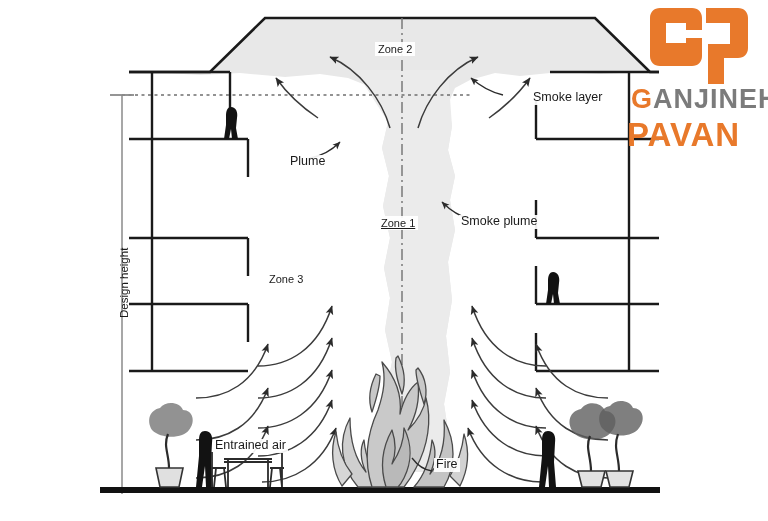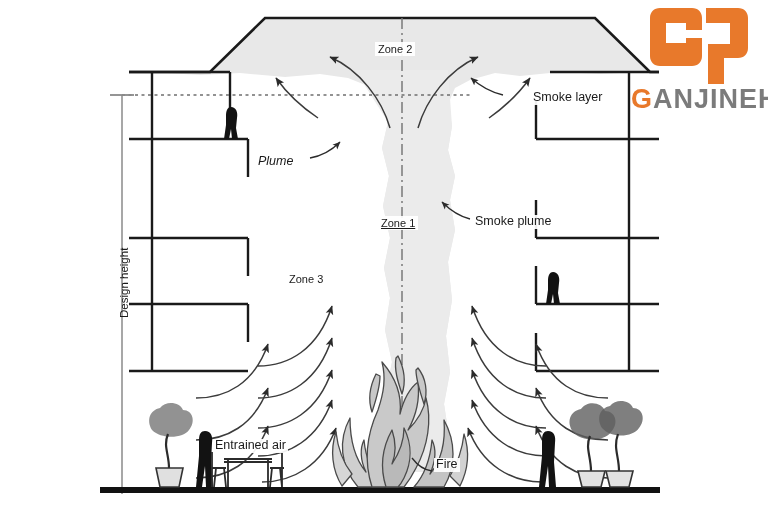--- a/index.html
+++ b/index.html
@@ -251,33 +251,34 @@
       <path d="M 503,95 C 490,92 480,86 471,78" marker-end="url(#ah)"></path>
       <path d="M 470,219 C 458,216 450,210 442,202" marker-end="url(#ah)"></path>
       <path d="M 310,158 C 322,156 332,150 340,142" marker-end="url(#ah)"></path>
       <path d="M 432,471 C 424,470 418,466 412,458"></path>
     </g>
 
   </svg>
 
   <div class="lbl lbl-zone" style="left:375px; top:42px;">Zone 2</div>
   <div class="lbl lbl-zone" style="left:378px; top:216px;text-decoration:underline;">Zone 1</div>
-  <div class="lbl lbl-zone" style="left:286px; top:272px;">Zone 3</div>
+  <div class="lbl lbl-zone" style="left:266px; top:272px;">Zone 3</div>
 
   <div class="lbl lbl-call" style="left:506px; top:91px;margin-left:25px;">Smoke layer</div>
-  <div class="lbl lbl-call" style="left:473px; top:215px;">Smoke plume</div>
-  <div class="lbl lbl-call" style="left:256px; top:155px;font-style:italic;">Plume</div>
+  <div class="lbl lbl-call" style="left:459px; top:215px;">Smoke plume</div>
+  <div class="lbl lbl-call" style="left:288px; top:155px;">Plume</div>
   <div class="lbl lbl-call" style="left:213px; top:426px;margin-top:13px;">Entrained air</div>
   <div class="lbl lbl-call" style="left:434px; top:458px;">Fire</div>
 
   <div class="lbl lbl-vert" style="left:118px; top:318px;">Design height</div>
 
   <div id="logo">
     <svg id="logo-mark" viewBox="0 0 106 76">
       <path fill="#e8792b" d="M6,10 C6,4 10,0 16,0 L48,0 C54,0 58,4 58,10 L58,22 L42,22 L42,15 L22,15 L22,35 L42,35 L42,30 L58,30 L58,48 C58,54 54,58 48,58 L16,58 C10,58 6,54 6,48 Z"></path>
       <path fill="#e8792b" d="M62,0 L94,0 C100,0 104,4 104,10 L104,40 C104,46 100,50 94,50 L80,50 L80,76 L64,76 L64,36 L86,36 L86,15 L62,15 Z"></path>
     </svg>
     <div id="logo-text">
       <div class="logo-line logo-line-1"><span class="lead">G</span><span>ANJINEH</span></div>
+      <div class="logo-line logo-line-2">PAVAN</div>
     </div>
   </div>
 
 </div>
 
 </body></html>

